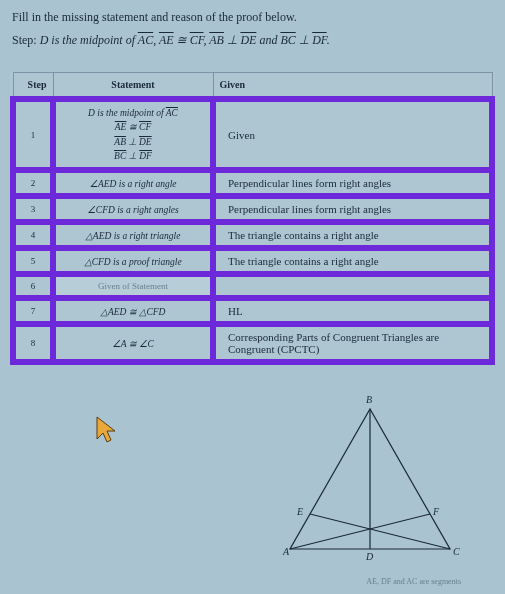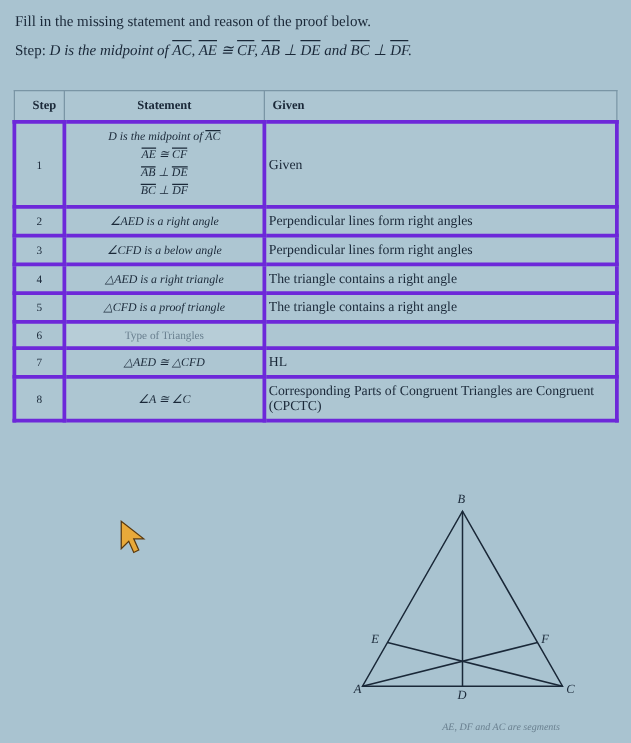--- a/index.html
+++ b/index.html
@@ -34,22 +34,22 @@
     text-align: left;
     padding: 6px 6px;
     font-weight: bold;
     border: 1px solid #7a95a5;
     font-size: 10px;
   }
   th.step-h { width: 40px; text-align: right; }
   th.stmt-h { width: 160px; text-align: center; }
   th.reason-h { text-align: left; }
   td {
-    border: 3px solid #6d28d9;
-    padding: 4px 2px;
+    border: 6px solid #6d28d9;
+    padding: 4px 12px;
     vertical-align: middle;
   }
   td.step-c { text-align: center; font-size: 9px; }
   td.stmt-c { text-align: center; font-style: italic; }
   td.reason-c { font-size: 11px; }
   .multi { line-height: 1.5; }
   .input-row td.stmt-c {
     color: #6a8090;
     font-style: normal;
     background: rgba(255,255,255,0.12);
@@ -72,24 +72,23 @@
   }
   .cursor svg { display: block; }
   .lbl {
     position: absolute;
     font-size: 10px;
     font-style: italic;
   }
   .footer-faint {
     position: absolute;
     bottom: 8px;
-    right: 57px;
+    right: 44px;
     font-size: 8px;
     color: #6a8090;
-    font-style: italic;
   }
 </style>
 </head>
 <body>
 
 <div class="header">
   <div class="header-line">Fill in the missing statement and reason of the proof below.</div>
   <div class="header-line">
     <span>Step: </span><i><span>D is the midpoint of </span><span class="over">AC</span><span>, </span><span class="over">AE</span><span> ≅ </span><span class="over">CF</span><span>, </span><span class="over">AB</span><span> ⊥ </span><span class="over">DE</span><span> and </span><span class="over">BC</span><span> ⊥ </span><span class="over">DF</span><span>.</span></i>
   </div>
@@ -115,36 +114,36 @@
       </td>
       <td class="reason-c">Given</td>
     </tr>
     <tr>
       <td class="step-c">2</td>
       <td class="stmt-c">∠AED is a right angle</td>
       <td class="reason-c">Perpendicular lines form right angles</td>
     </tr>
     <tr>
       <td class="step-c">3</td>
-      <td class="stmt-c">∠CFD is a below angle</td>
+      <td class="stmt-c">∠CFD is a right angles</td>
       <td class="reason-c">Perpendicular lines form right angles</td>
     </tr>
     <tr>
       <td class="step-c">4</td>
       <td class="stmt-c">△AED is a right triangle</td>
       <td class="reason-c">The triangle contains a right angle</td>
     </tr>
     <tr>
       <td class="step-c">5</td>
       <td class="stmt-c">△CFD is a proof triangle</td>
       <td class="reason-c">The triangle contains a right angle</td>
     </tr>
     <tr class="input-row">
       <td class="step-c">6</td>
-      <td class="stmt-c">Type of Triangles</td>
+      <td class="stmt-c">Given of Statement</td>
       <td class="reason-c"></td>
     </tr>
     <tr>
       <td class="step-c">7</td>
       <td class="stmt-c">△AED ≅ △CFD</td>
       <td class="reason-c">HL</td>
     </tr>
     <tr>
       <td class="step-c">8</td>
       <td class="stmt-c">∠A ≅ ∠C</td>

